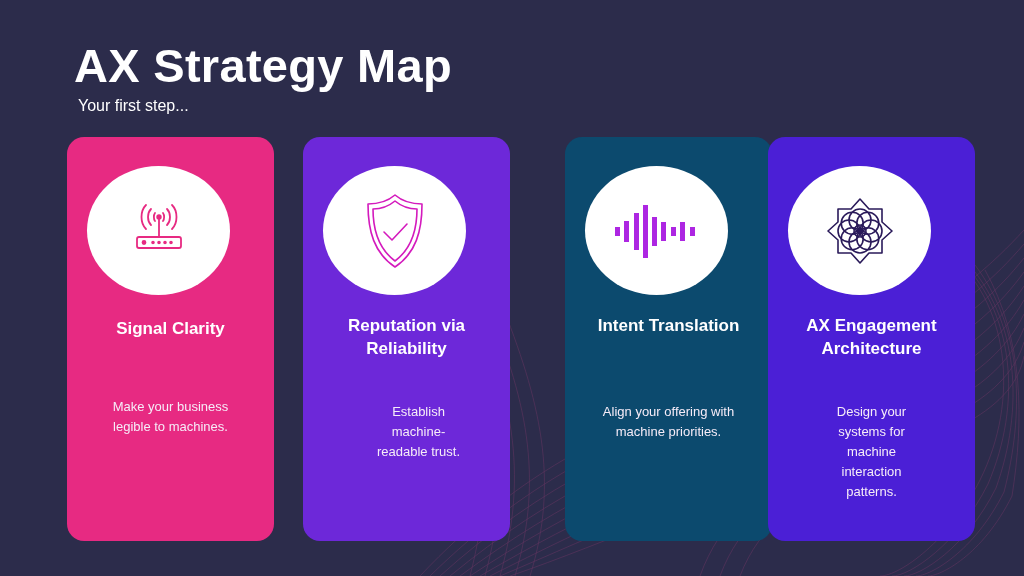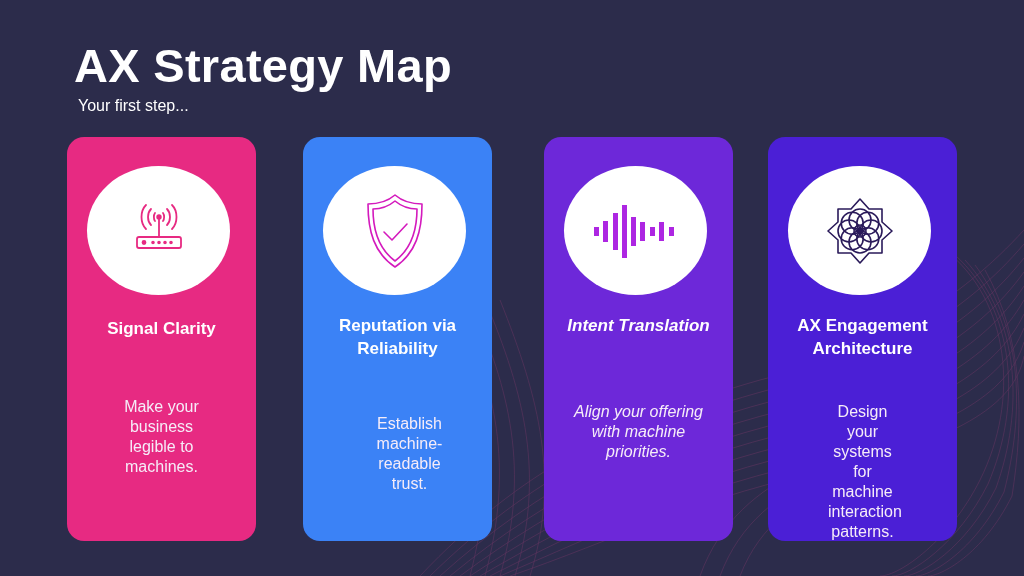--- a/index.html
+++ b/index.html
@@ -17,45 +17,45 @@
     .title {
       position: absolute; left: 74px; top: 38px;
       font-size: 47px; font-weight: 700; letter-spacing: 0.3px;
       color: #ffffff;
     }
     .subtitle {
       position: absolute; left: 78px; top: 97px;
       font-size: 16px; color: #ffffff;
     }
     .card {
-      position: absolute; top: 137px; width: 189px; height: 404px;
+      position: absolute; top: 137px; width: 207px; height: 404px;
       border-radius: 17px;
       text-align: center;
     }
     .card .circle {
       position: absolute; left: 20px; top: 29px;
       width: 143px; height: 129px;
       border-radius: 50%;
       background: #ffffff;
       display: flex; align-items: center; justify-content: center;
     }
     .card .heading {
       position: absolute; left: 0; right: 0;
       font-size: 17px; font-weight: 700; line-height: 23px;
       padding: 0 10px;
     }
     .card .desc {
       position: absolute; left: 0; right: 0;
-      font-size: 16px; line-height: 20px;
+      font-size: 13px; line-height: 20px;
       padding: 0 40px;
       color: #f6ecf8;
     }
     #card-1 { left: 67px;  background: #e72a82; }
-    #card-2 { left: 303px; background: #3b82f6; }
-    #card-3 { left: 544px; background: #6d28d9; font-style: italic; }
+    #card-2 { left: 303px; background: #6d28d9; }
+    #card-3 { left: 565px; background: #0c4a6e; }
     #card-4 { left: 768px; background: #4b1fd6; }
   </style>
 </head>
 <body>
 
 <svg class="bg-waves" viewBox="0 0 1024 576" xmlns="http://www.w3.org/2000/svg">
   <g fill="none" stroke="#8a3a6e" stroke-width="0.6" opacity="0.55">
     <path d="M420 576 C520 470 620 420 760 380 C880 350 960 300 1024 230"></path>
     <path d="M430 576 C530 478 630 428 768 390 C888 360 966 312 1024 244"></path>
     <path d="M440 576 C540 486 640 436 776 400 C896 370 972 324 1024 258"></path>
@@ -110,21 +110,21 @@
 
 <div class="card" id="card-2">
   <div class="circle">
     <svg width="70" height="80" viewBox="0 0 70 80" fill="none" stroke="#d41abd" stroke-width="1.6" stroke-linejoin="round" stroke-linecap="round">
       <path d="M35 4 C28 10 18 13 8 13 C8 40 14 62 35 76 C56 62 62 40 62 13 C52 13 42 10 35 4 Z"></path>
       <path d="M35 10 C29 15 21 18 13 18 C13 41 19 58 35 70 C51 58 57 41 57 18 C49 18 41 15 35 10 Z"></path>
       <path d="M24 41 L32 49 L47 33"></path>
     </svg>
   </div>
   <div class="heading" style="top:177px;">Reputation via Reliability</div>
-  <div class="desc" style="top:277px;margin-left:24px;">Establish machine-readable trust.</div>
+  <div class="desc" style="top:265px;margin-left:24px;">Establish machine-readable trust.</div>
 </div>
 
 <div class="card" id="card-3">
   <div class="circle">
     <svg width="84" height="56" viewBox="0 0 84 56" fill="#ad26e2">
       <rect x="0" y="24" width="5" height="9"></rect>
       <rect x="9" y="18" width="5" height="21"></rect>
       <rect x="19" y="10" width="5" height="37"></rect>
       <rect x="28" y="2" width="5" height="53"></rect>
       <rect x="37" y="14" width="5" height="29"></rect>

